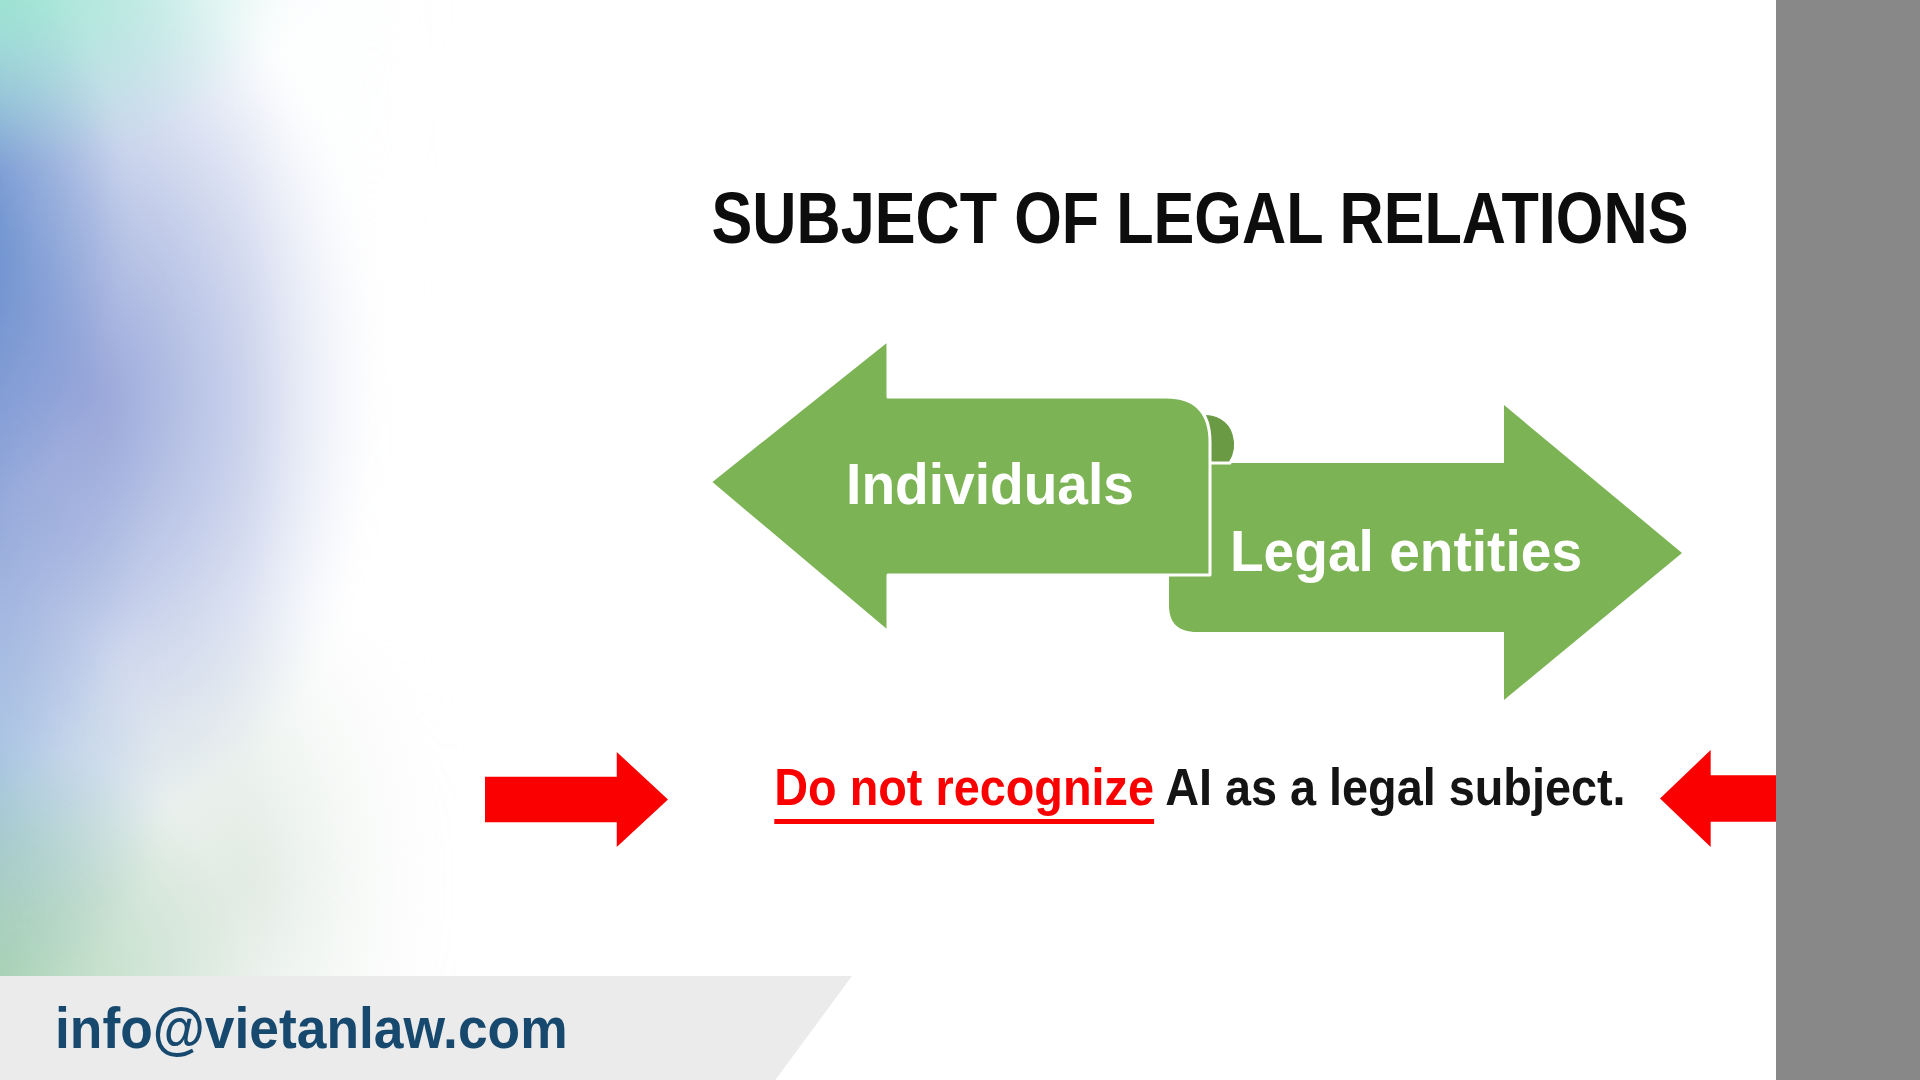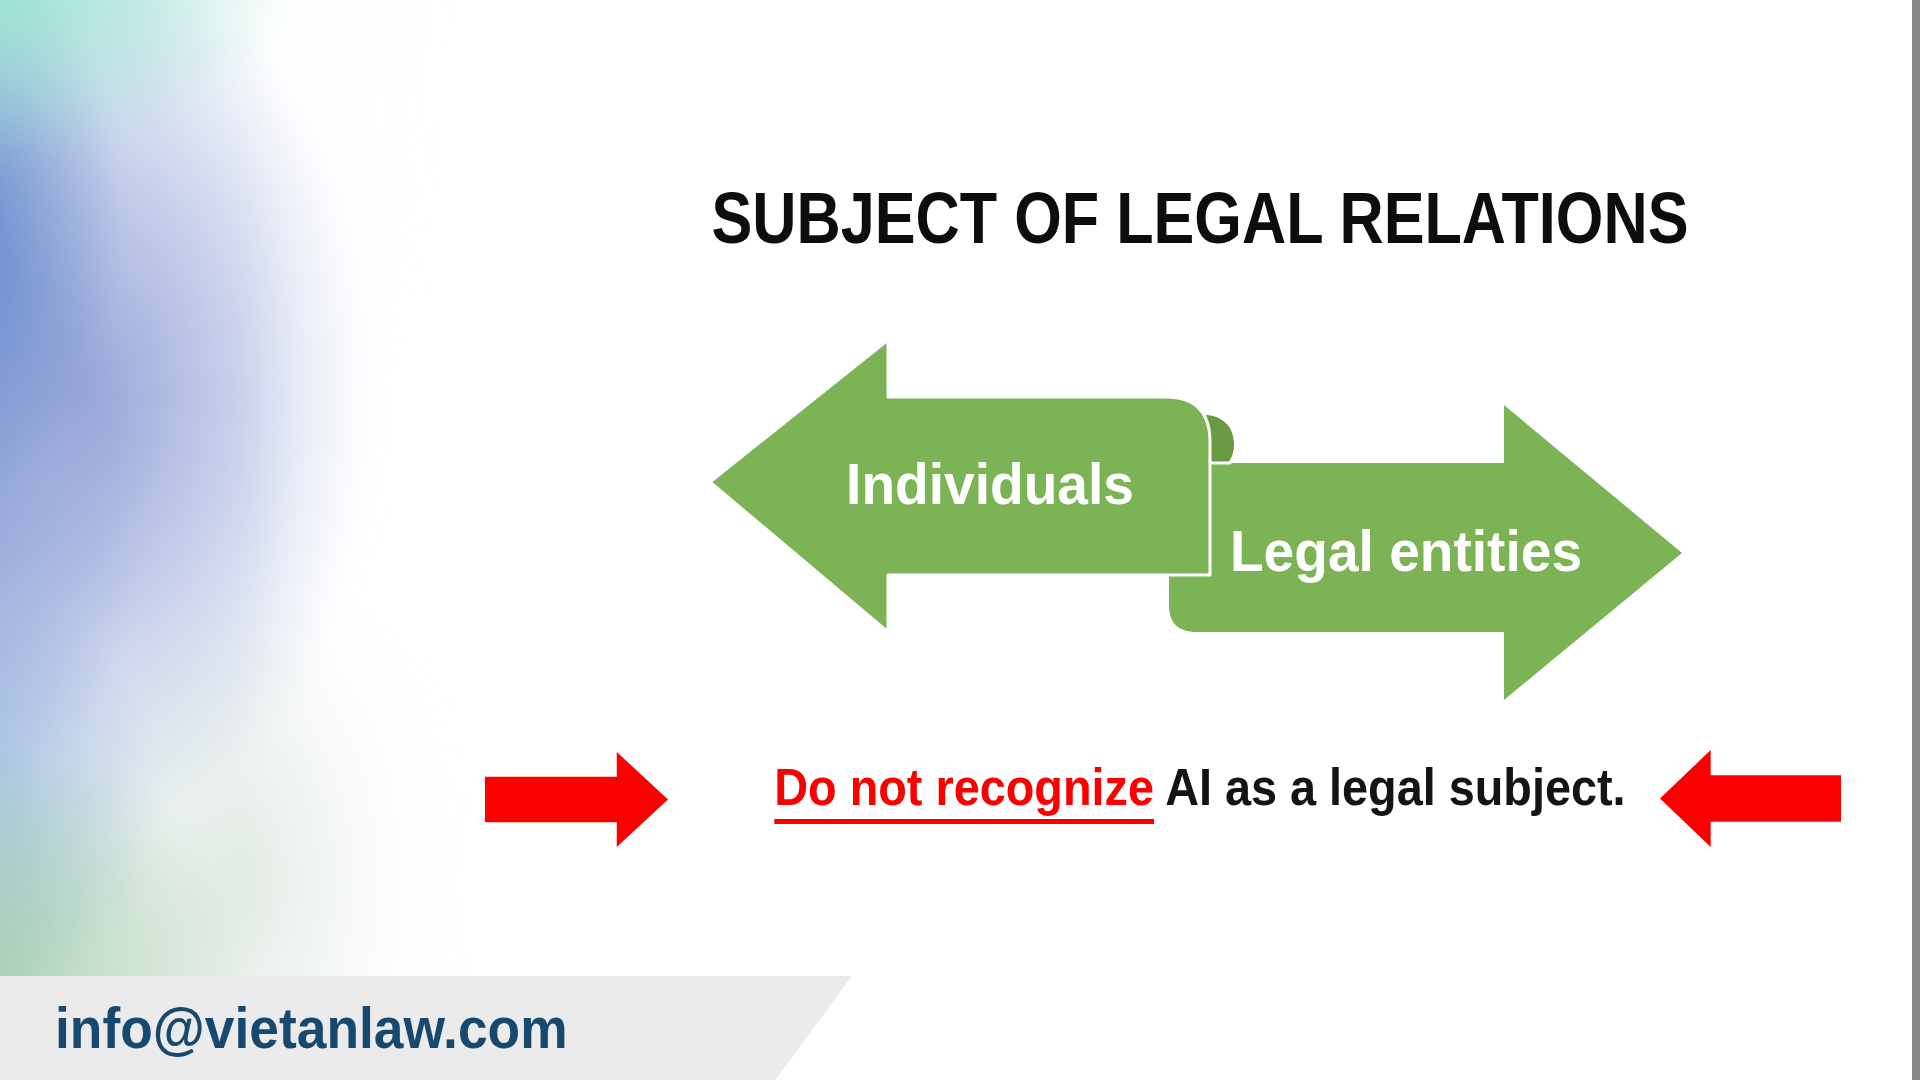--- a/index.html
+++ b/index.html
@@ -1,18 +1,18 @@
 <!DOCTYPE html>
 <html><head>
 <meta charset="utf-8">
 <style>
   html,body{margin:0;padding:0;background:#888;}
   .slide{
     position:relative;
-    width:1912px;height:1080px;
+    width:1776px;height:1080px;
     background:#ffffff;
     overflow:hidden;
     font-family:"Liberation Sans", sans-serif;
   }
   
   .bg-art{
     position:absolute;left:-50px;top:-50px;width:540px;height:1060px;
     filter:blur(10px);
     background:
       linear-gradient(to right, rgba(255,255,255,0) 55%, rgba(255,255,255,1) 96%),

